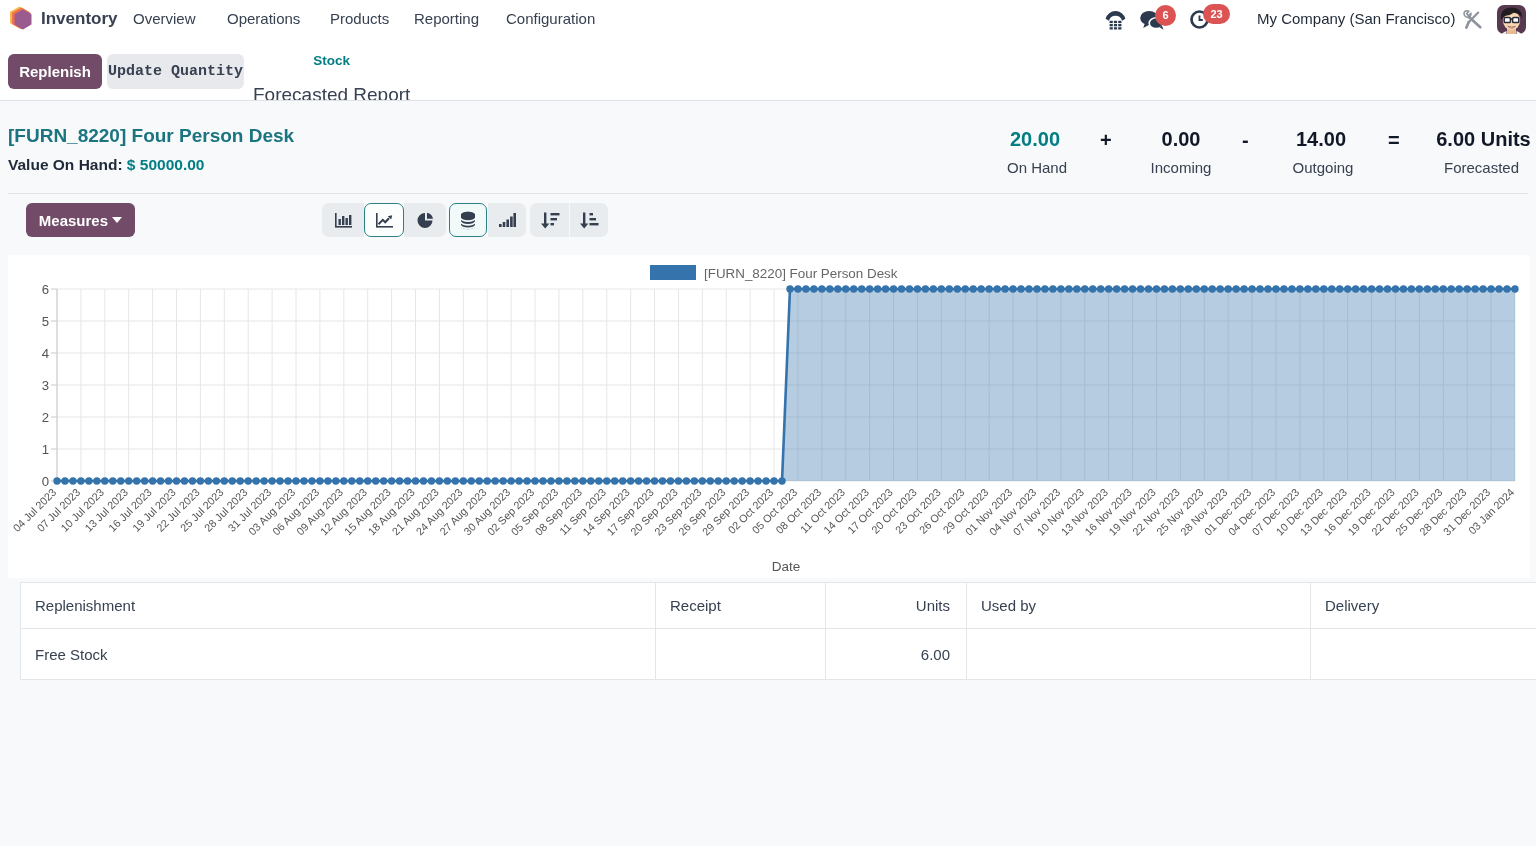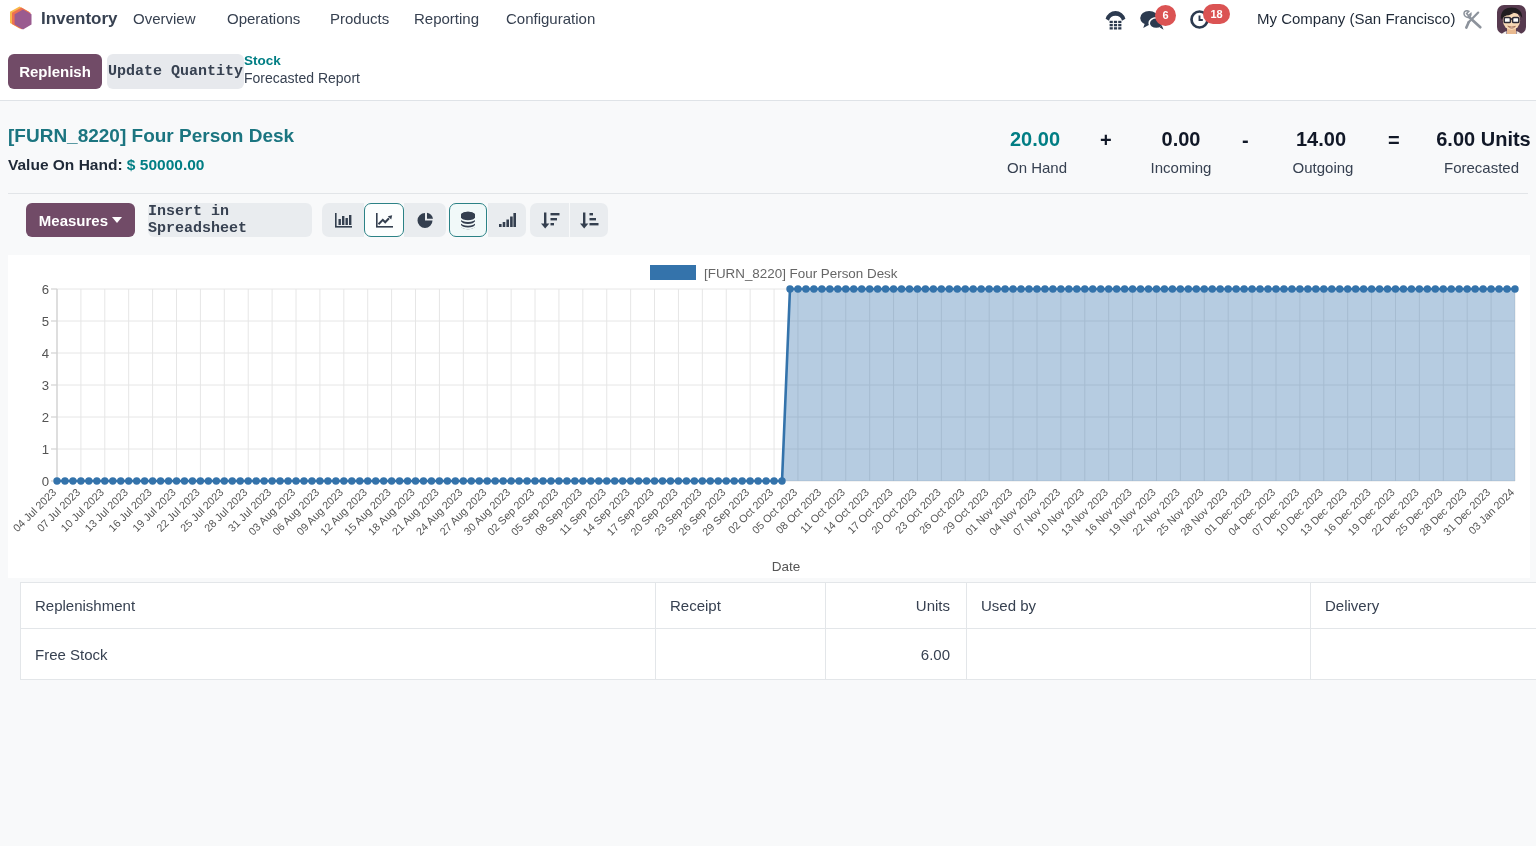--- a/index.html
+++ b/index.html
@@ -10,21 +10,21 @@
 .nav { left:0; top:0; width:1536px; height:40px; background:#fff; }
 .brand { left:41px; top:9px; font-size:17px; font-weight:600; color:#374151; }
 .menu { top:10px; font-size:15px; color:#374151; }
 .navright-text { top:10px; font-size:15px; color:#1f2937;margin-left:12px; }
 .badge { position:absolute; background:#db5353; color:#fff; font-size:11px; font-weight:700; border-radius:10px; text-align:center; }
 
 .btn { display:inline-flex; align-items:center; justify-content:center; border-radius:6px; font-size:15px; font-weight:700; }
 .btn-primary { background:#714B67; color:#fff; }
 .btn-light { background:#e7e9ed; color:#374151;font-family:Liberation Mono, monospace; }
 .crumb-top { font-size:13.5px; font-weight:600; color:#017e84; }
-.crumb-bottom { font-size:14px; color:#374151; margin-top:2px; }
+.crumb-bottom { font-size:19px; color:#374151; margin-top:16px; }
 
 .content-bg { left:0; top:101px; width:1536px; height:748px; background:#f8f9fa; }
 .h-title { left:8px; top:125px; font-size:19px; font-weight:700; color:#1b7580; }
 .h-sub { left:8px; top:156px; font-size:15.5px; font-weight:700; color:#1f2937; }
 .teal { color:#017e84; }
 .stat-num { font-size:20px; font-weight:700; color:#111827; position:absolute; top:127px; line-height:1.2; width:180px; text-align:center; }
 .stat-lab { font-size:15px; font-weight:400; color:#374151; position:absolute; top:160px; line-height:1; width:180px; text-align:center; }
 .stat-num.teal { color:#017e84; }
 .stat-op { font-size:20px; font-weight:700; color:#111827; position:absolute; top:128px; line-height:1.2; }
 .hr1 { left:8px; top:193px; width:1520px; height:1px; background:#e2e5e8; }
@@ -76,21 +76,21 @@
       <ellipse cx="16.2" cy="12.2" rx="7" ry="5.4" fill="#2c3a4f" stroke="#ffffff" stroke-width="1.6"></ellipse>
       <path d="M19.5 16.2 L23.6 18.8 L21.8 14.6 Z" fill="#2c3a4f"></path>
     </g>
   </svg>
   <div class="badge" style="left:1155px;top:5px;width:21px;height:21px;line-height:21px;border-radius:50%">6</div>
 
   <svg class="abs" style="left:1190px;top:10px" width="19" height="19" viewBox="0 0 19 19">
     <circle cx="9.5" cy="9.5" r="8" fill="none" stroke="#2c3a4f" stroke-width="2.7"></circle>
     <path d="M9.5 5.5 L9.5 10 L12.8 10" fill="none" stroke="#2c3a4f" stroke-width="1.9"></path>
   </svg>
-  <div class="badge" style="left:1203px;top:4px;width:27px;height:20px;line-height:20px;">18</div>
+  <div class="badge" style="left:1203px;top:4px;width:27px;height:20px;line-height:20px;">23</div>
   <span class="abs navright-text" style="left:1245px">My Company (San Francisco)</span>
 
   <svg class="abs" style="left:1462px;top:10px" width="22" height="20" viewBox="0 0 22 20">
     <g stroke="#8d939c" stroke-linecap="round" fill="none">
       <path d="M6.8 6.8 L18.3 17.2" stroke-width="2.7"></path>
       <path d="M2.6 1.6 A 4 4 0 0 1 6.9 1.3 L4.6 3.6 L6.4 5.6 L8.9 3.5 A 4 4 0 0 1 7.3 7.3 A 4.5 4.5 0 0 1 3.2 6.3 A 4 4 0 0 1 2.6 1.6 Z" stroke-width="1.5"></path>
       <path d="M16.2 2.6 L7.4 11.6" stroke-width="2.2"></path>
       <path d="M6.7 12.3 L4.3 17.6" stroke-width="2.6"></path>
     </g>
     <polygon points="8.3,11.2 6,13.8 5.2,11.9 7,10.4" fill="#8d939c"></polygon>
@@ -106,21 +106,21 @@
     <rect x="15.6" y="12.6" width="6.2" height="5" rx="1.2" fill="#fdfdfd" stroke="#2b2833" stroke-width="1.5"></rect>
     <line x1="13.4" y1="14" x2="15.6" y2="14" stroke="#2b2833" stroke-width="1.6"></line>
     <path d="M10.8 21.2 Q 14.5 25 18.4 21.4 Q 14.5 22.8 10.8 21.2 Z" fill="#ffffff" stroke="#a06a50" stroke-width="0.9"></path>
     <path d="M4.5 29 Q 7.5 26.5 9.5 26 L9.5 29 Z" fill="#f3efec"></path>
         <path d="M24.5 29 Q 21.5 26.5 19.5 26 L19.5 29 Z" fill="#f3efec"></path>
   </svg>
 </div>
 
 <div class="abs btn btn-primary" style="left:8px;top:54px;width:94px;height:35px;">Replenish</div>
 <div class="abs btn btn-light" style="left:107px;top:54px;width:137px;height:35px;">Update Quantity</div>
-<div class="abs" style="left:244px;top:53px;">
+<div class="abs" style="left:253px;top:53px;text-align:center;">
   <div class="crumb-top">Stock</div>
   <div class="crumb-bottom">Forecasted Report</div>
 </div>
 <div class="abs" style="left:0;top:100px;width:1536px;height:1px;background:#dfe3e7"></div>
 
 <div class="abs content-bg"></div>
 <div class="abs h-title">[FURN_8220] Four Person Desk</div>
 <div class="abs h-sub">Value On Hand: <span class="teal">$ 50000.00</span></div>
 <div class="stat-num teal" style="left:945px">20.00</div>
 <div class="stat-lab" style="left:947px">On Hand</div>
@@ -131,21 +131,20 @@
 <div class="stat-num" style="left:1231px">14.00</div>
 <div class="stat-lab" style="left:1233px">Outgoing</div>
 <div class="stat-op" style="left:1388px">=</div>
 <div class="stat-num" style="left:1393.5px">6.00 Units</div>
 <div class="stat-lab" style="left:1391.5px">Forecasted</div>
 <div class="abs hr1"></div>
 
 <div class="abs btn btn-primary" style="left:26px;top:203px;width:109px;height:34px;">Measures&nbsp; <svg width="10" height="6" viewBox="0 0 10 6">
         <polygon points="0,0 10,0 5,6" fill="#fff"></polygon>
       </svg></div>
-<div class="abs btn btn-light" style="left:148px;top:203px;width:164px;height:34px;background:#e9ecef;">Insert in Spreadsheet</div>
 
 <div class="ibtn" style="left:322px;width:42px;border-radius:7px 0 0 7px;">
   <svg width="20" height="18" viewBox="0 0 20 18">
         <g fill="#343f4f">
   <rect x="2" y="15" width="17" height="1.6"></rect>
           <rect x="2" y="2" width="1.6" height="14"></rect>
   <rect x="5.5" y="8" width="2.4" height="6"></rect>
           <rect x="9" y="5" width="2.4" height="9"></rect>
           <rect x="12.5" y="7" width="2.4" height="7"></rect>
           <rect x="16" y="4" width="2.4" height="10"></rect>

